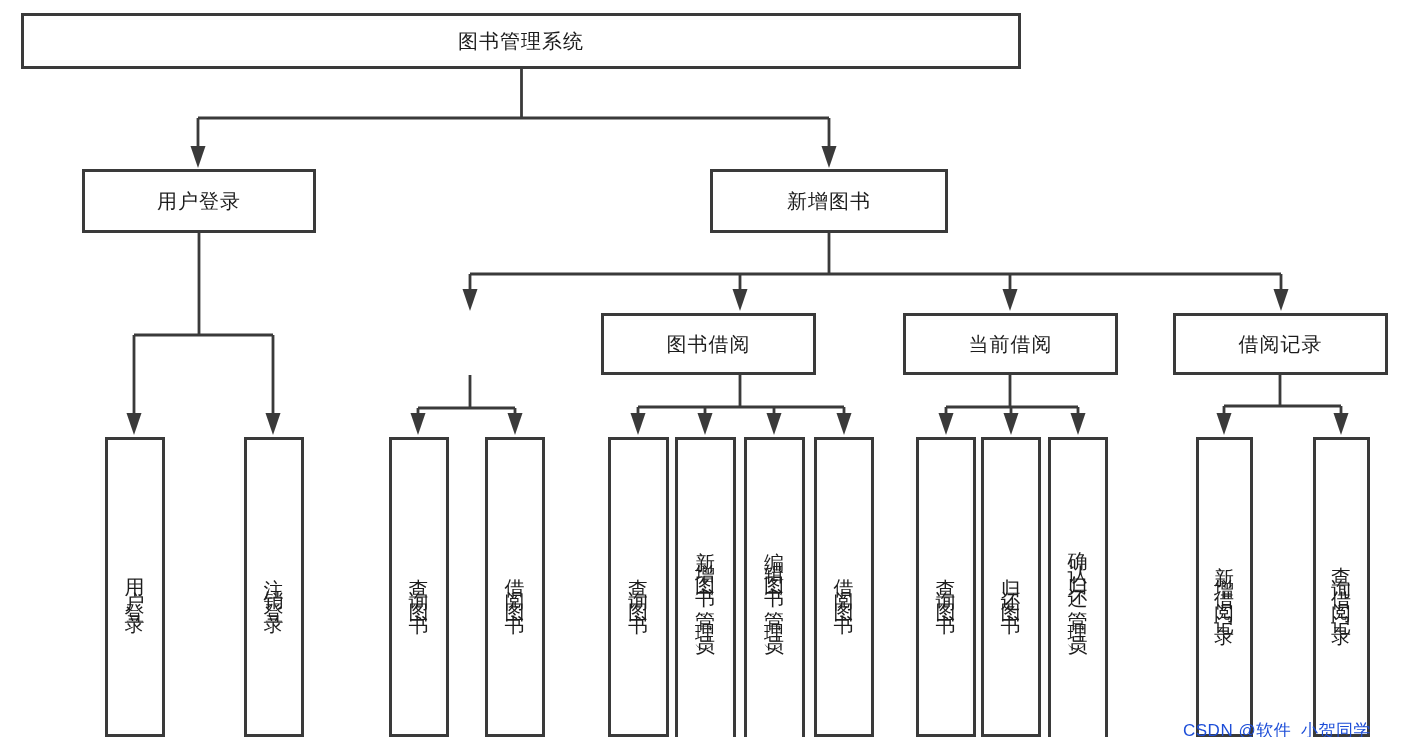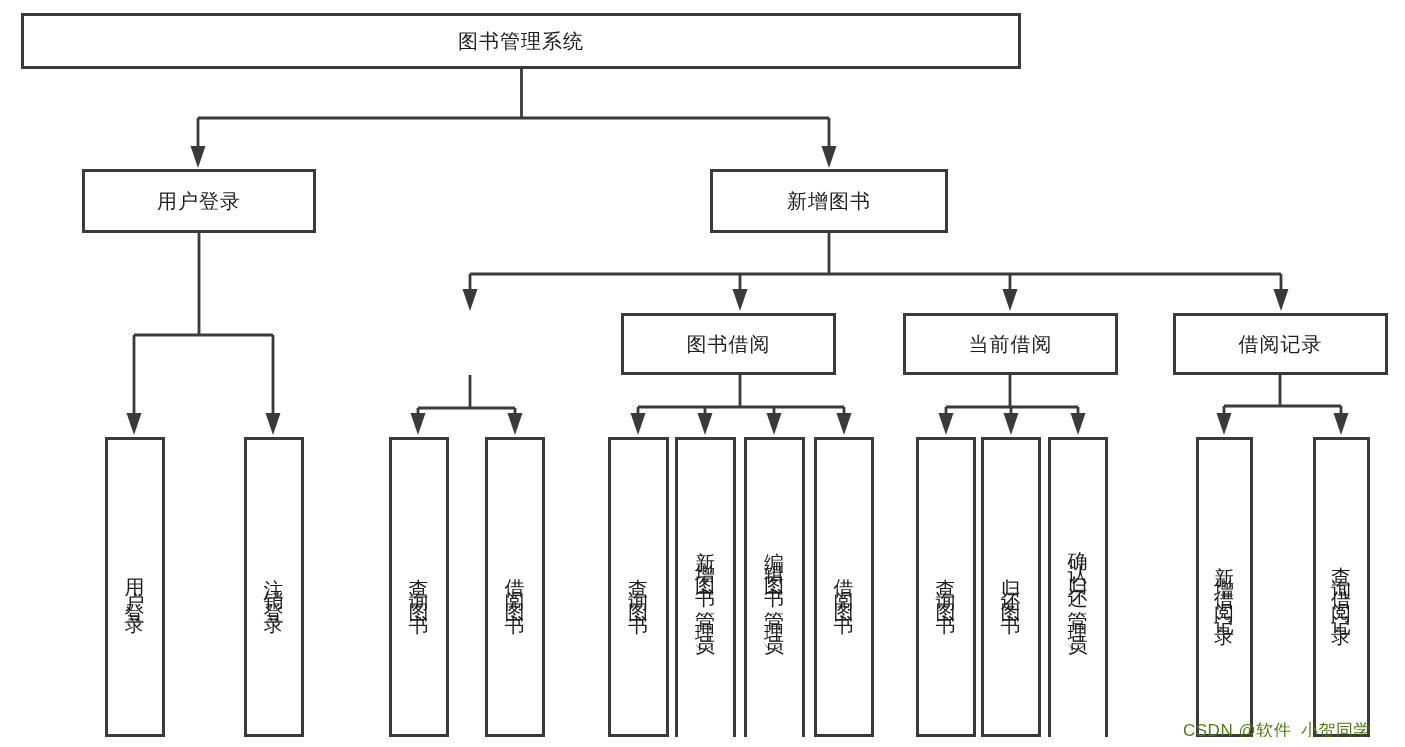--- a/index.html
+++ b/index.html
@@ -13,21 +13,21 @@
   .box {
     position:absolute; box-sizing:border-box; background:#ffffff;
     border:3px solid #3a3a3a; display:flex; align-items:center; justify-content:center;
     color:#1c1c1c; font-size:20px; letter-spacing:1px; white-space:nowrap;
   }
   .leaf .vtxt {
     writing-mode:vertical-rl; text-orientation:mixed;
     font-size:20px; letter-spacing:12px; color:#1c1c1c; line-height:1;
   }
   .watermark {
-    position:absolute; left:1183px; top:719px; font-size:17px; color:#4d7c0f;
+    position:absolute; left:1183px; top:719px; font-size:17px; color:#1d4ed8;
     letter-spacing:0.5px; white-space:nowrap;
   }
 </style>
 </head>
 <body>
 
 <div class="stage">
 
   <svg class="wires" width="1405" height="747" viewBox="0 0 1405 747">
 
@@ -69,21 +69,21 @@
     <span>图书管理系统</span>
   </div>
 
   <div class="box" style="left:82px; top:169px; width:234px; height:64px;">
     <span>用户登录</span>
   </div>
   <div class="box" style="left:710px; top:169px; width:238px; height:64px;">
     <span>新增图书</span>
   </div>
 
-  <div class="box" style="left:621px; top:313px; width:215px; height:62px;">
+  <div class="box" style="left:601px; top:313px; width:215px; height:62px;">
     <span>图书借阅</span>
   </div>
   <div class="box" style="left:903px; top:313px; width:215px; height:62px;">
     <span>当前借阅</span>
   </div>
   <div class="box" style="left:1173px; top:313px; width:215px; height:62px;">
     <span>借阅记录</span>
   </div>
 
   <div class="box leaf" style="left:105px; top:437px; width:60px; height:300px;">

